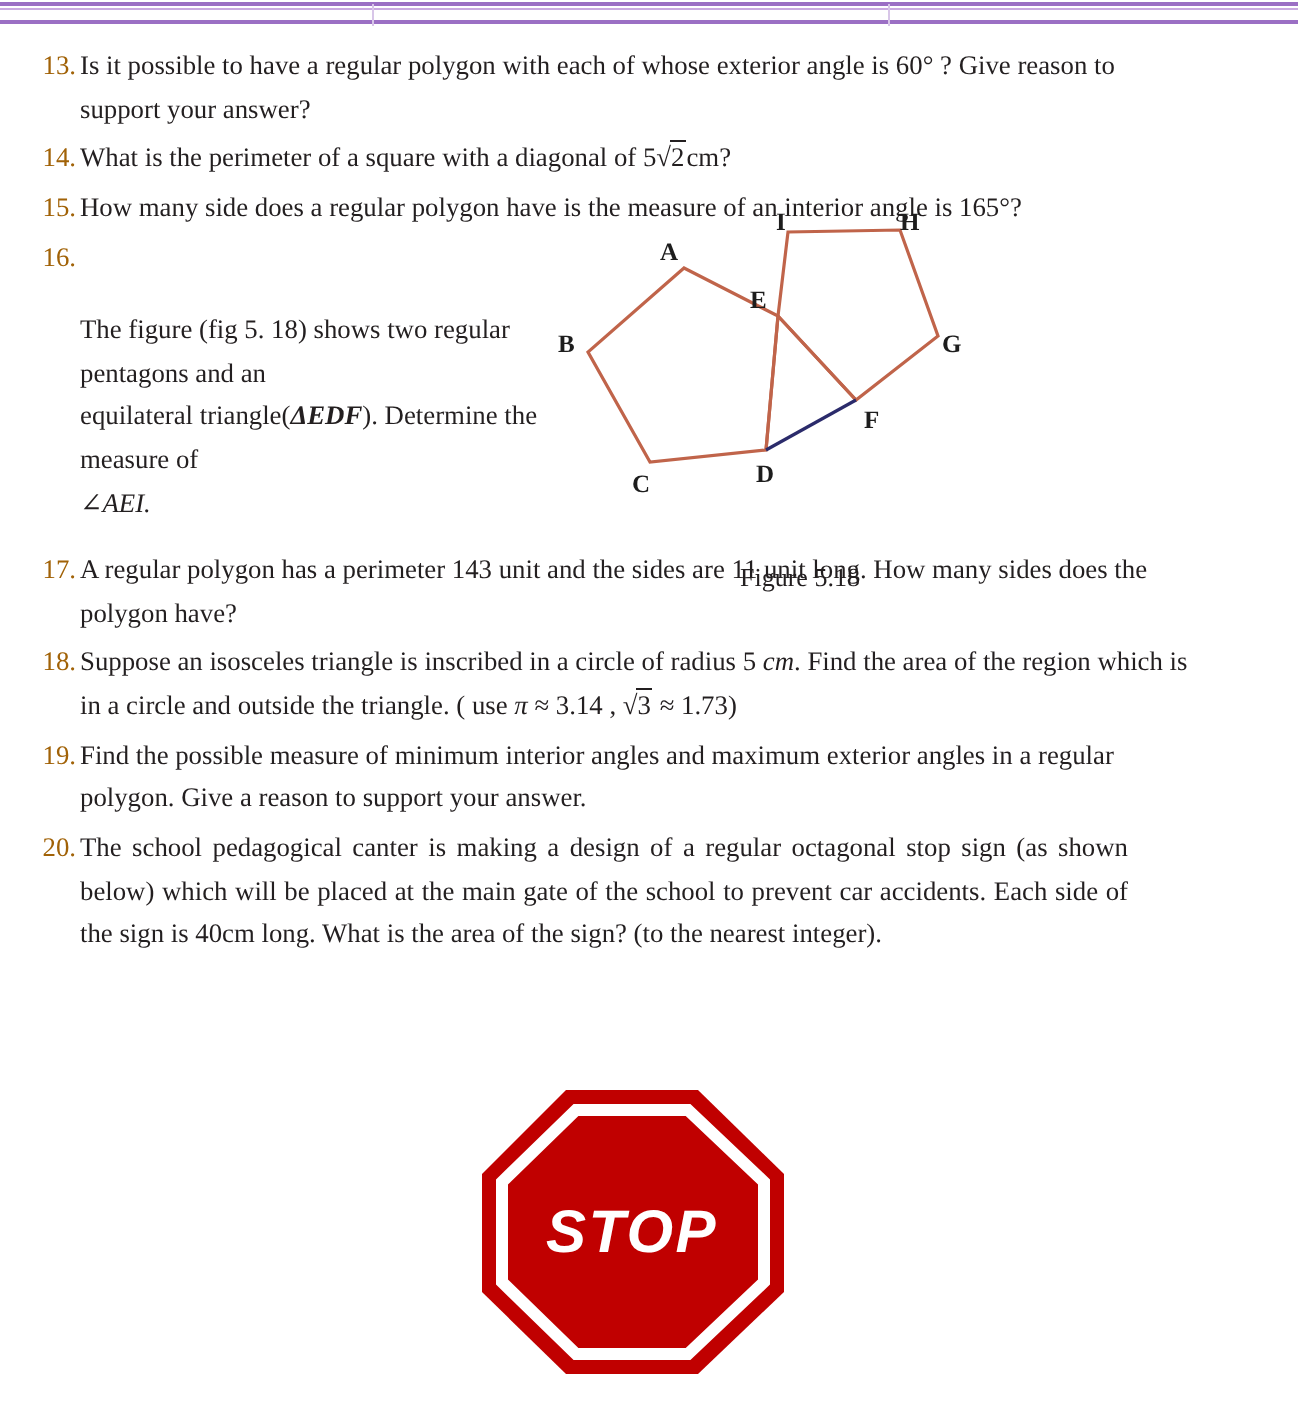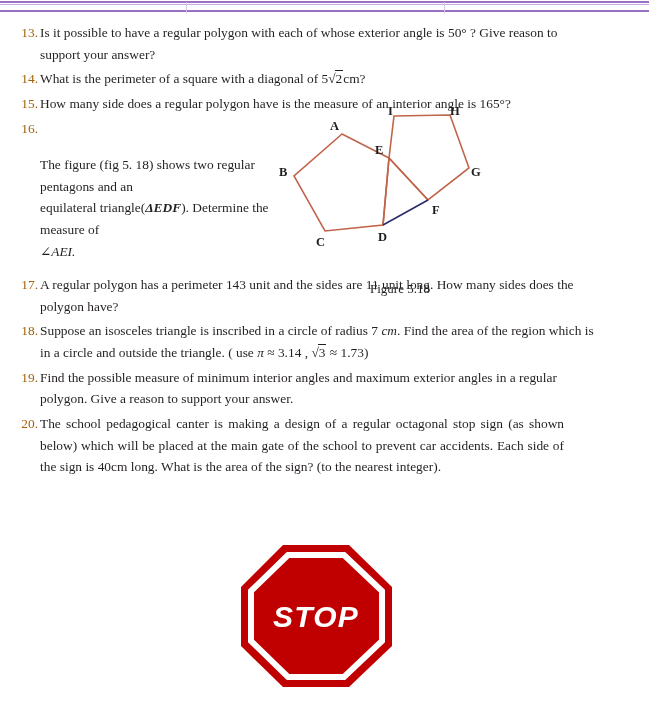--- a/index.html
+++ b/index.html
@@ -140,21 +140,21 @@
   <div class="rule rule-3"></div>
   <div class="rule-faint-v" style="left:186px"></div>
   <div class="rule-faint-v" style="left:444px"></div>
 </div>
 
 <div class="page">
   <ol class="qlist">
 
     <li class="q" style="margin-top:8px;">
       <span class="num">13.</span>
-      <span class="qtext">Is it possible to have a regular polygon with each of whose exterior angle is 50° ? Give reason to support your answer?</span>
+      <span class="qtext">Is it possible to have a regular polygon with each of whose exterior angle is 60° ? Give reason to support your answer?</span>
     </li>
 
     <li class="q">
       <span class="num">14.</span>
       <span class="qtext"><span>What is the perimeter of a square with a diagonal of  5</span><span class="sqrt"><span class="rad">√</span><span class="rc">2</span></span><span>cm?</span></span>
     </li>
 
     <li class="q">
       <span class="num">15.</span>
       <span class="qtext">How many side does a regular polygon have is the measure of an interior angle is 165°?</span>
@@ -198,21 +198,21 @@
       </div>
     </li>
 
     <li class="q" style="margin-top:10px;">
       <span class="num">17.</span>
       <span class="qtext">A regular polygon has a perimeter 143 unit and the sides are 11 unit long. How many sides does the polygon have?</span>
     </li>
 
     <li class="q">
       <span class="num">18.</span>
-      <span class="qtext"><span>Suppose an isosceles triangle is inscribed in a circle of radius 7 </span><span class="mi">cm</span><span>. Find the area of the region which is in a circle and outside the triangle. ( use </span><span class="mi">π</span><span> ≈ 3.14 , </span><span class="sqrt"><span class="rad">√</span><span class="rc">3</span></span><span> ≈ 1.73)</span></span>
+      <span class="qtext"><span>Suppose an isosceles triangle is inscribed in a circle of radius 5 </span><span class="mi">cm</span><span>. Find the area of the region which is in a circle and outside the triangle. ( use </span><span class="mi">π</span><span> ≈ 3.14 , </span><span class="sqrt"><span class="rad">√</span><span class="rc">3</span></span><span> ≈ 1.73)</span></span>
     </li>
 
     <li class="q">
       <span class="num">19.</span>
       <span class="qtext">Find the possible measure of minimum interior angles and maximum exterior angles in a regular polygon. Give a reason to support your answer.</span>
     </li>
 
     <li class="q">
       <span class="num">20.</span>
       <span class="qtext justify">The school pedagogical canter is making a design of a regular octagonal stop sign (as shown below) which will be placed at the main gate of the school to prevent car accidents. Each side of the sign is 40cm long. What is the area of the sign? (to the nearest integer).</span>

